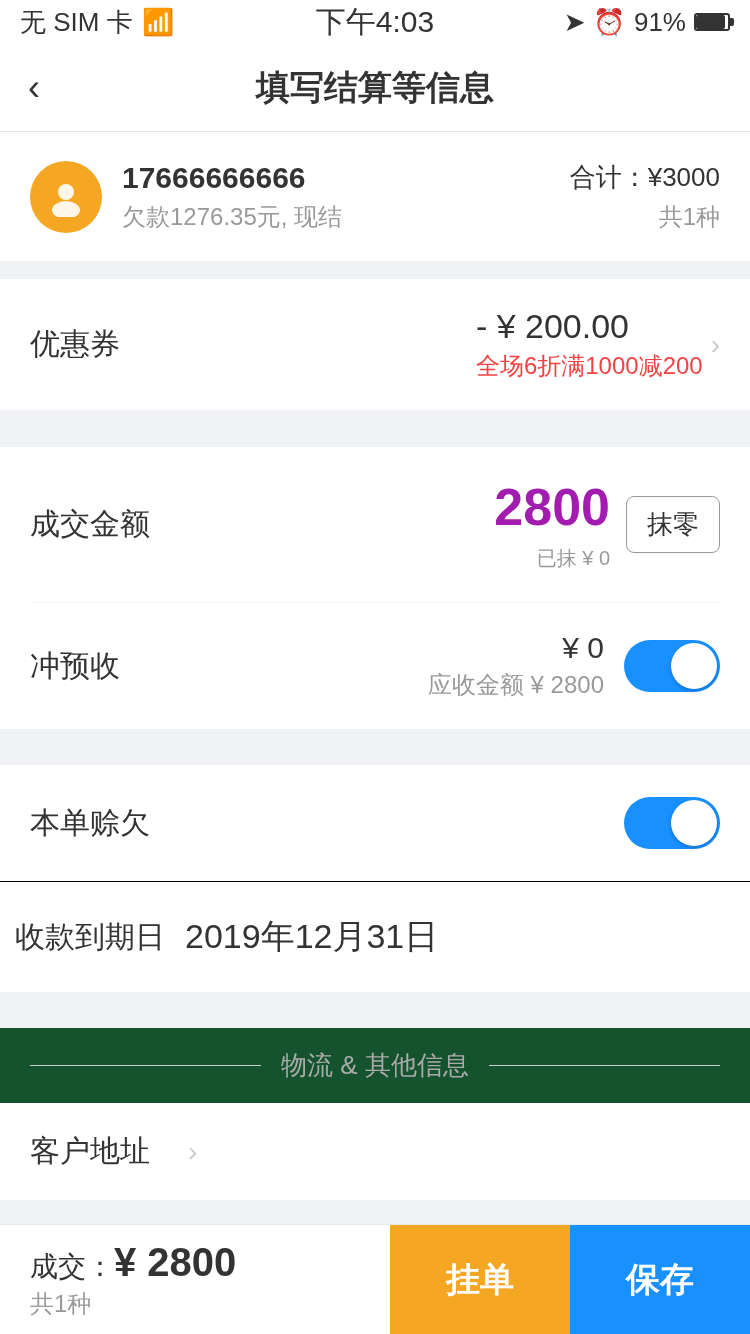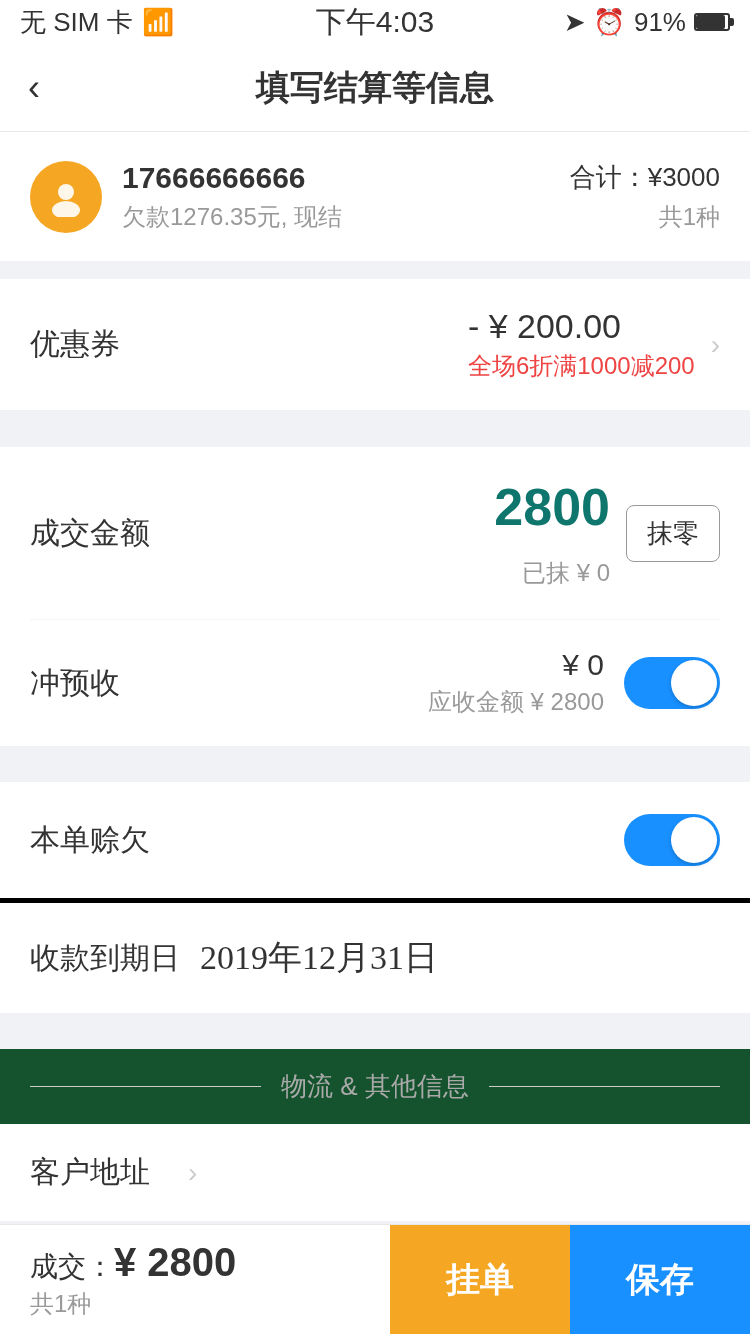--- a/index.html
+++ b/index.html
@@ -186,26 +186,26 @@
     .row-right {
       display: flex;
       align-items: center;
       gap: 16px;
     }
 
     
     .amount-blue {
       font-size: 52px;
       font-weight: 700;
-      color: #0f766e;
+      color: #a21caf;
     }
     .amount-sub {
-      font-size: 24px;
+      font-size: 20px;
       color: #999;
-      margin-top: 20px;
+      margin-top: 8px;
       text-align: right;
     }
     .amount-col {
       text-align: right;
     }
 
     
     .mo-ling-btn {
       border: 1px solid #999;
       border-radius: 8px;
@@ -266,24 +266,23 @@
       padding: 32px 30px;
       background: #fff;
       margin-top: 18px;
     }
 
     
     .date-row {
       display: flex;
       align-items: center;
       background: #fff;
-      padding: 32px 30px;
+      padding: 32px 15px;
       margin-top: 0;
-      border-top: 5px solid #000000;
-      font-family: Liberation Serif, serif;
+      border-top: 1px solid #000000;
     }
     .date-label {
       font-size: 30px;
       color: #333;
       margin-right: 20px;
     }
     .date-value {
       font-size: 34px;
       color: #333;
     }
@@ -440,21 +439,21 @@
     <div class="customer-right">
       <div class="total-label">合计：¥3000</div>
       <div class="total-count">共1种</div>
     </div>
   </div>
 
   <div class="divider-gray"></div>
 
   <div class="coupon-row">
     <span class="coupon-label">优惠券</span>
-    <div style="display:flex;align-items:center;gap:8px;">
+    <div style="display:flex;align-items:center;">
       <div>
         <div class="coupon-discount">- ¥ 200.00</div>
         <div class="coupon-desc">全场6折满1000减200</div>
       </div>
       <span class="chevron-right">›</span>
     </div>
   </div>
 
   <div class="divider-gray"></div>
 

